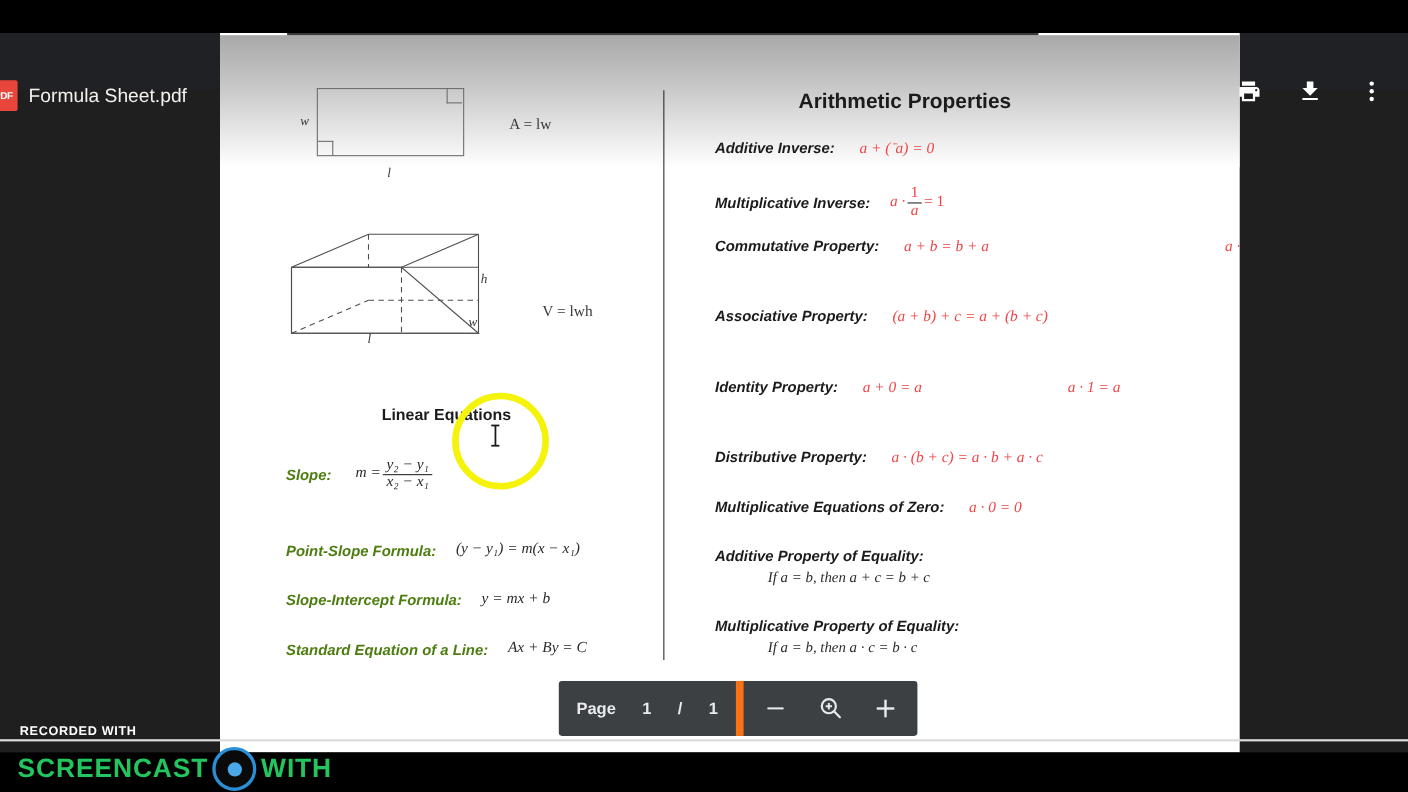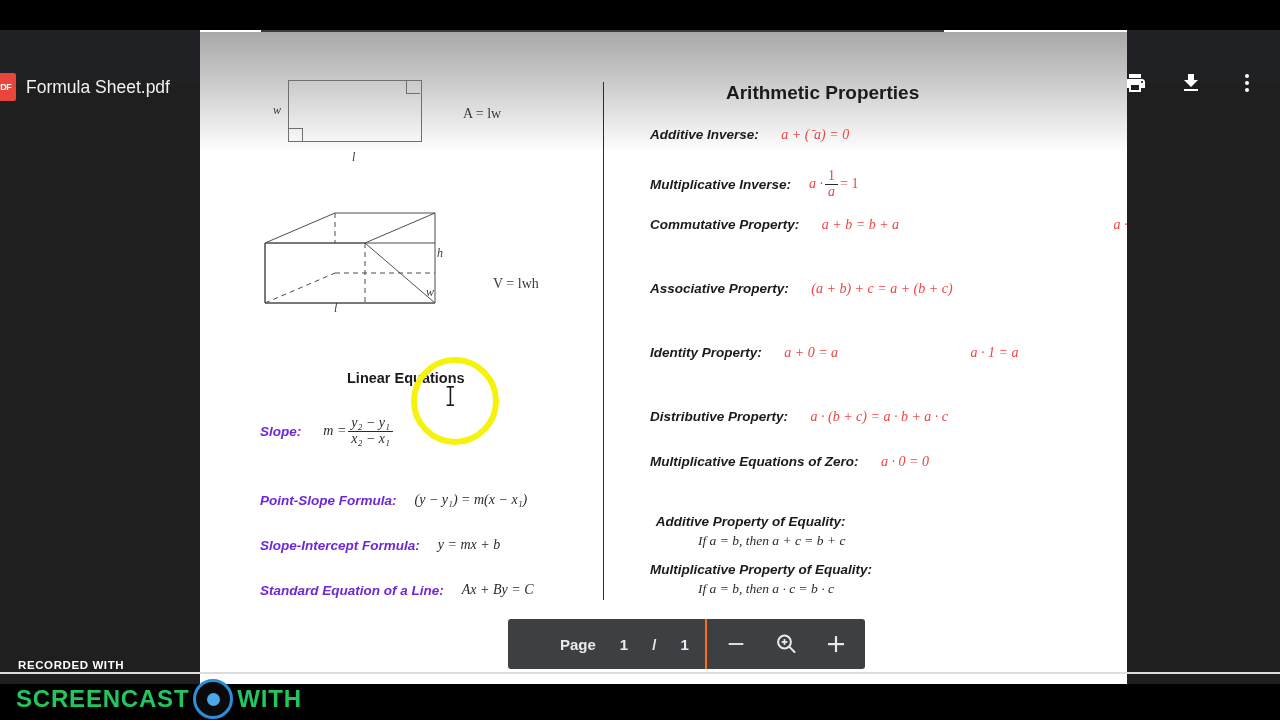--- a/index.html
+++ b/index.html
@@ -135,21 +135,21 @@
 
   
   #linear-eq-block{position:absolute;left:0px;top:340px;width:403px;}
   #linear-eq-title{
     position:absolute;left:147px;top:0px;
     font-size:14.5px;font-weight:bold;color:#1b1b1b;white-space:nowrap;
     font-family:"Liberation Sans", sans-serif;
   }
   .lin-row{position:absolute;display:flex;align-items:center;white-space:nowrap;}
   .lin-label{
-    font-size:13.5px;font-weight:bold;font-style:italic;color:#6d28d9;
+    font-size:13.5px;font-weight:bold;font-style:italic;color:#4d7c0f;
     font-family:"Liberation Sans", sans-serif;
   }
   .lin-expr{
     font-size:14px;color:#2a2a2a;font-family:"Liberation Serif", serif;
     display:flex;align-items:center;
   }
   .ital{font-style:italic;}
   
   .frac{display:inline-flex;flex-direction:column;align-items:center;
         vertical-align:middle;margin:0 2px;line-height:1.05;}
@@ -187,22 +187,21 @@
   }
 
   
   #pdf-toolbar{
     position:absolute;left:508px;top:619px;height:50px;
     background:#3c4043;border-radius:3px;
     display:flex;align-items:center;
   }
   #page-group{
     display:flex;align-items:center;gap:0px;height:50px;padding:0 16px;
-    border-right:2px solid #f97316;
-    margin-left:36px;
+    border-right:7px solid #f97316;
   }
   #page-group span{color:#e8eaed;font-size:15px;font-weight:bold;}
   #page-label{margin-right:24px;}
   #page-current{margin-right:24px;}
   #page-sep{margin-right:24px;}
   #zoom-group{display:flex;align-items:center;height:50px;padding:0 16px;gap:24px;}
   .zoom-btn{
     width:26px;height:26px;display:flex;align-items:center;justify-content:center;cursor:pointer;
   }
 
@@ -383,21 +382,21 @@
       <div class="prop-row" style="left:46px;top:377px;">
         <span class="prop-label">Distributive Property:</span>
         <span class="prop-expr ital" style="margin-left:18px;">a · (b + c) = a · b + a · c</span>
       </div>
 
       <div class="prop-row" style="left:46px;top:422px;">
         <span class="prop-label">Multiplicative Equations of Zero:</span>
         <span class="prop-expr ital" style="margin-left:18px;">a · 0 = 0</span>
       </div>
 
-      <div class="prop-row" style="left:46px;top:484px;text-align:right;">
+      <div class="prop-row" style="left:46px;top:468px;">
         <div class="prop-label">Additive Property of Equality:</div>
         <div class="prop-sub ital" style="margin-left:48px;margin-top:4px;">If a = b, then a + c = b + c</div>
       </div>
 
       <div class="prop-row" style="left:46px;top:532px;">
         <div class="prop-label">Multiplicative Property of Equality:</div>
         <div class="prop-sub ital" style="margin-left:48px;margin-top:4px;">If a = b, then a · c = b · c</div>
       </div>
     </div>
   </div>

